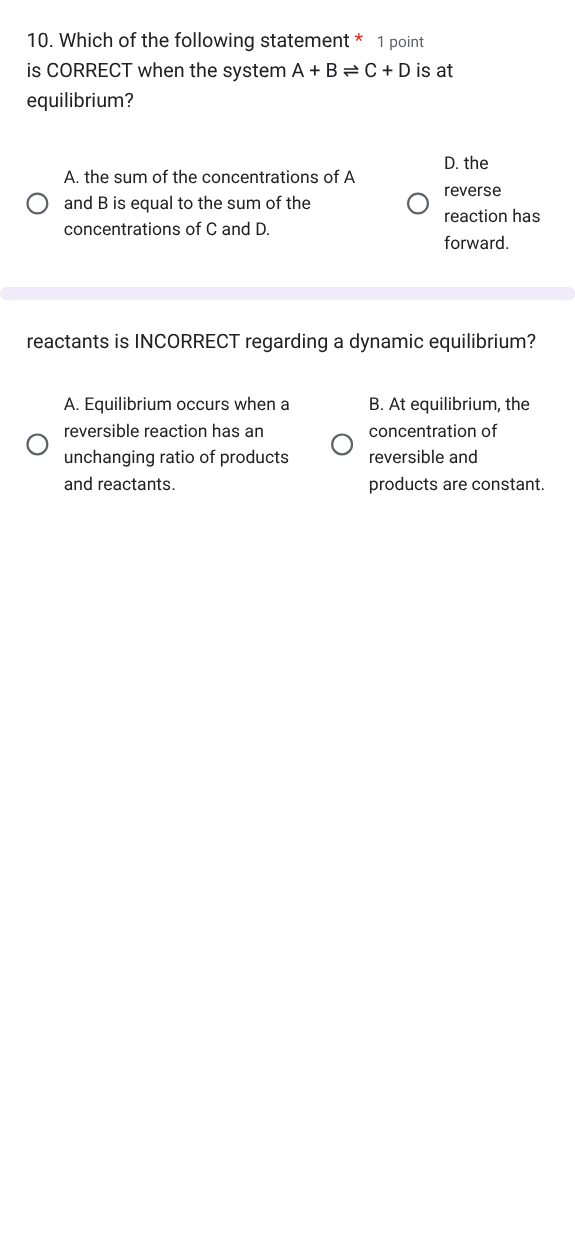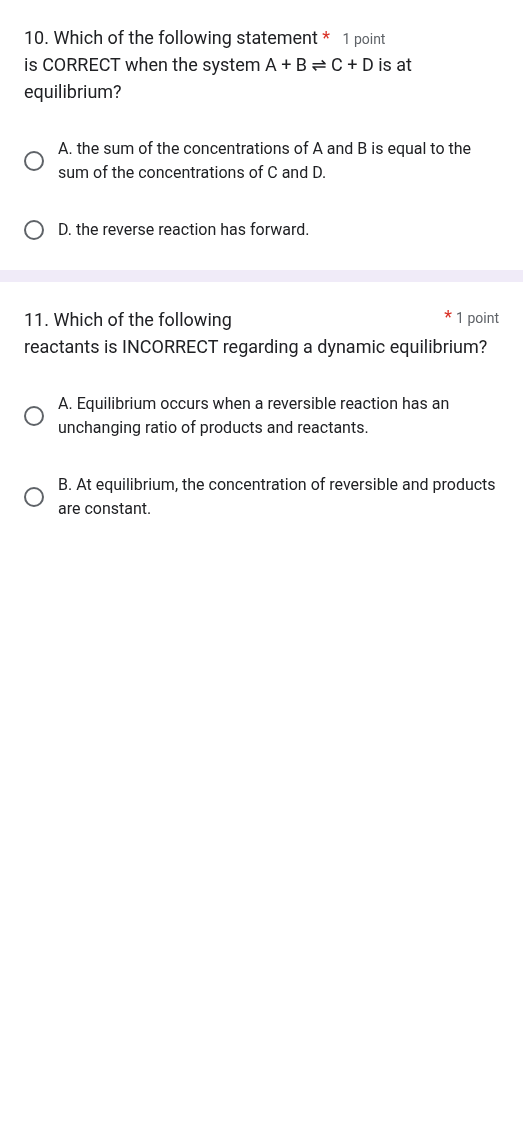--- a/index.html
+++ b/index.html
@@ -1,18 +1,19 @@
 <!DOCTYPE html>
 <html><head>
   <meta charset="utf-8">
   <style>
     * {
       box-sizing: border-box;
       margin: 0;
       padding: 0;
+      border-radius: 20px;
     }
     body {
       font-family: 'Roboto', 'Helvetica Neue', Arial, sans-serif;
       background: #fff;
       width: 523px;
       color: #202124;
     }
     .question-card {
       padding: 24px 24px 28px 24px;
       background: #fff;
@@ -35,22 +36,22 @@
     .points {
       font-size: 14px;
       color: #5f6368;
       margin-left: 8px;
       white-space: nowrap;
       line-height: 1.5;
       padding-top: 3px;
     }
     .options {
       display: flex;
-      flex-direction: column;
-      gap: 33px;
+      flex-direction: row;
+      gap: 20px;
       margin-top: 32px;
     }
     .option {
       display: flex;
       align-items: center;
       gap: 14px;
       cursor: pointer;
     }
     .radio {
       width: 20px;
@@ -110,30 +111,20 @@
       <span class="radio"></span>
       <span class="option-text">D. the reverse reaction has forward.</span>
     </label>
   </div>
 </div>
 
 <div class="divider"></div>
 
 <div class="question-card">
   <div style="margin-bottom:24px;">
-    <div class="q11-title-wrap">
-      <div class="q11-title-text">
-        <span>11.</span>
-        <span>Which of the following</span>
-      </div>
-      <div>
-        <span class="required-asterisk" style="font-size:18px;">*</span>
-        <span class="q11-points">1 point</span>
-      </div>
-    </div>
     <div class="q11-title-text">reactants is INCORRECT regarding a dynamic equilibrium?</div>
   </div>
   <div class="options">
     <label class="option">
       <span class="radio"></span>
       <span class="option-text">A. Equilibrium occurs when a reversible reaction  has an unchanging ratio of products and reactants.</span>
     </label>
     <label class="option">
       <span class="radio"></span>
       <span class="option-text">B. At equilibrium, the concentration of reversible and products are constant.</span>

